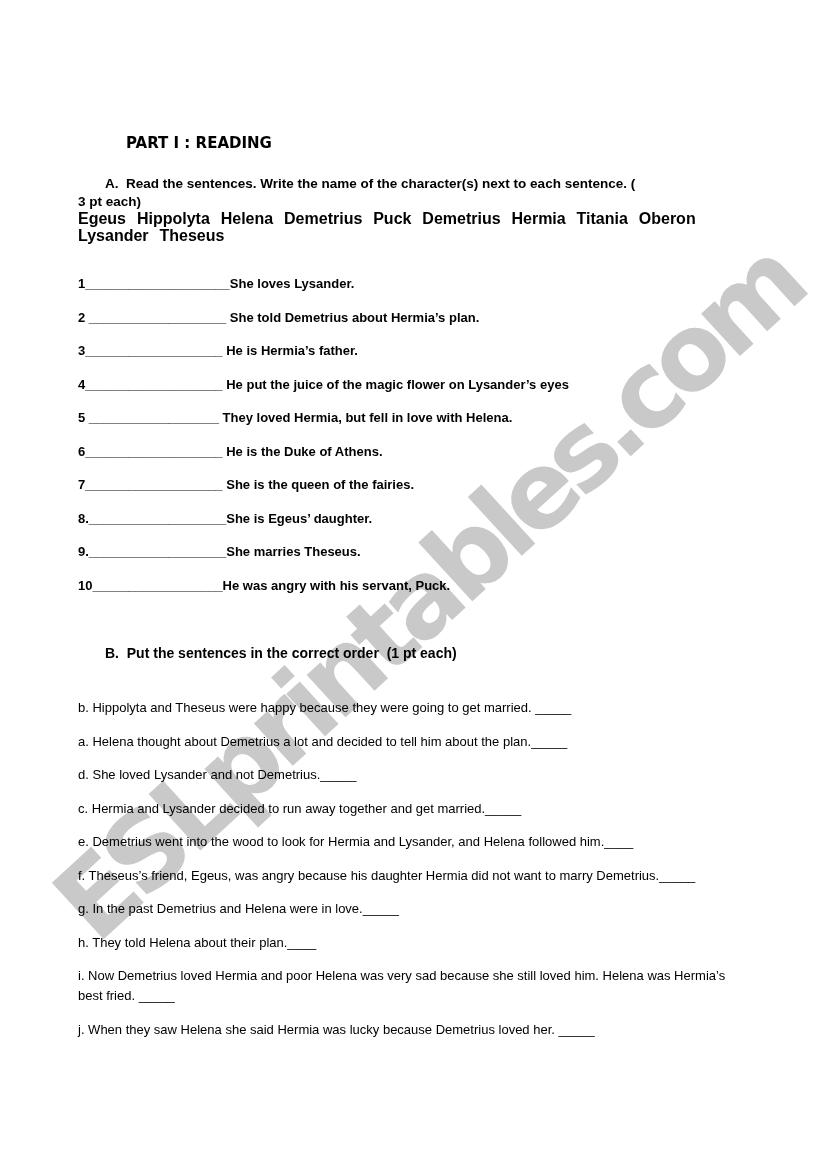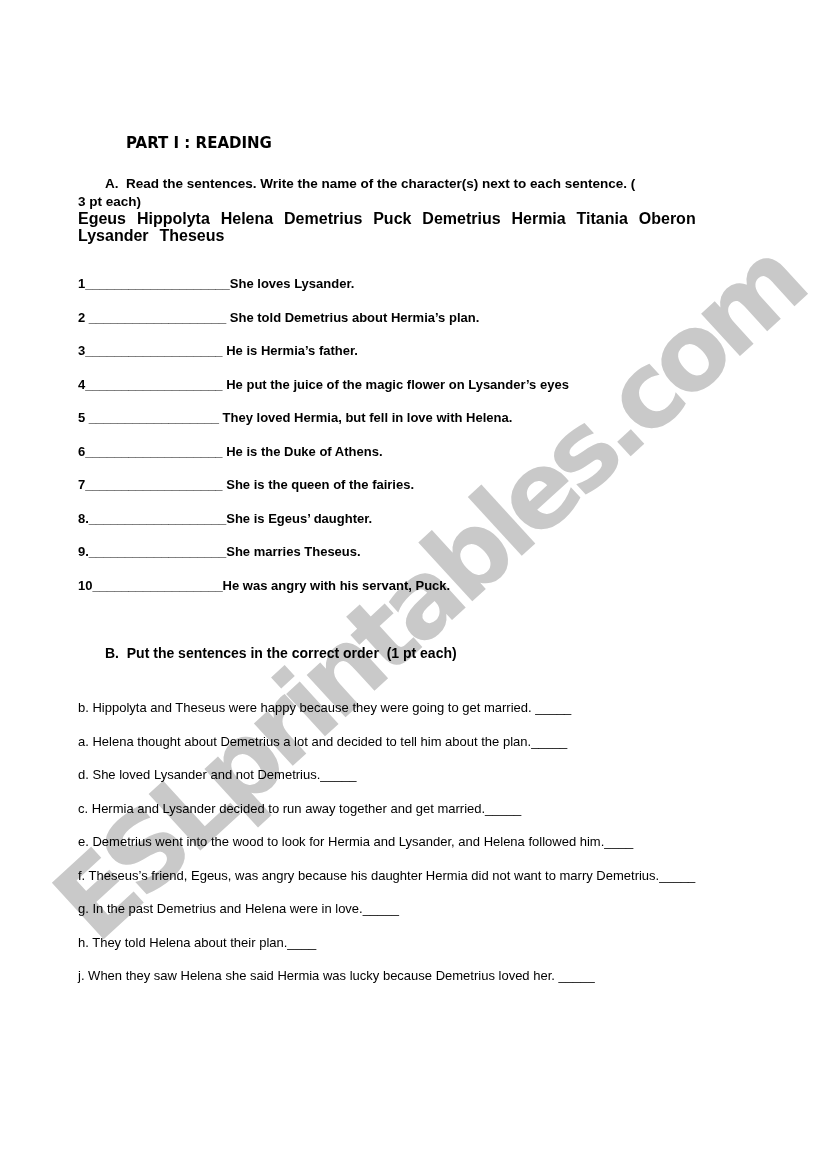--- a/index.html
+++ b/index.html
@@ -135,16 +135,17 @@
 
   <div class="list-b">
     <div class="row-b"><span>b.</span><span> Hippolyta and Theseus were happy because they were going to get married. _____</span></div>
     <div class="row-b"><span>a.</span><span> Helena thought about Demetrius a lot and decided to tell him about the plan._____</span></div>
     <div class="row-b"><span>d.</span><span> She loved Lysander and not Demetrius._____</span></div>
     <div class="row-b"><span>c.</span><span> Hermia and Lysander decided to run away together and get married._____</span></div>
     <div class="row-b"><span>e.</span><span> Demetrius went into the wood to look for Hermia and Lysander, and Helena followed him.____</span></div>
     <div class="row-b"><span>f.</span><span> Theseus’s friend, Egeus, was angry because his daughter Hermia did not want to marry Demetrius._____</span></div>
     <div class="row-b"><span>g.</span><span> In the past Demetrius and Helena were in love._____</span></div>
     <div class="row-b"><span>h.</span><span> They told Helena about their plan.____</span></div>
+    <div class="row-b"><span>i.</span><span> Now Demetrius loved Hermia and poor Helena was very sad because she still loved him. Helena was Hermia’s best fried. _____</span></div>
     <div class="row-b"><span>j.</span><span> When they saw Helena she said Hermia was lucky because Demetrius loved her. _____</span></div>
   </div>
 
 </div>
 
 </body></html>

